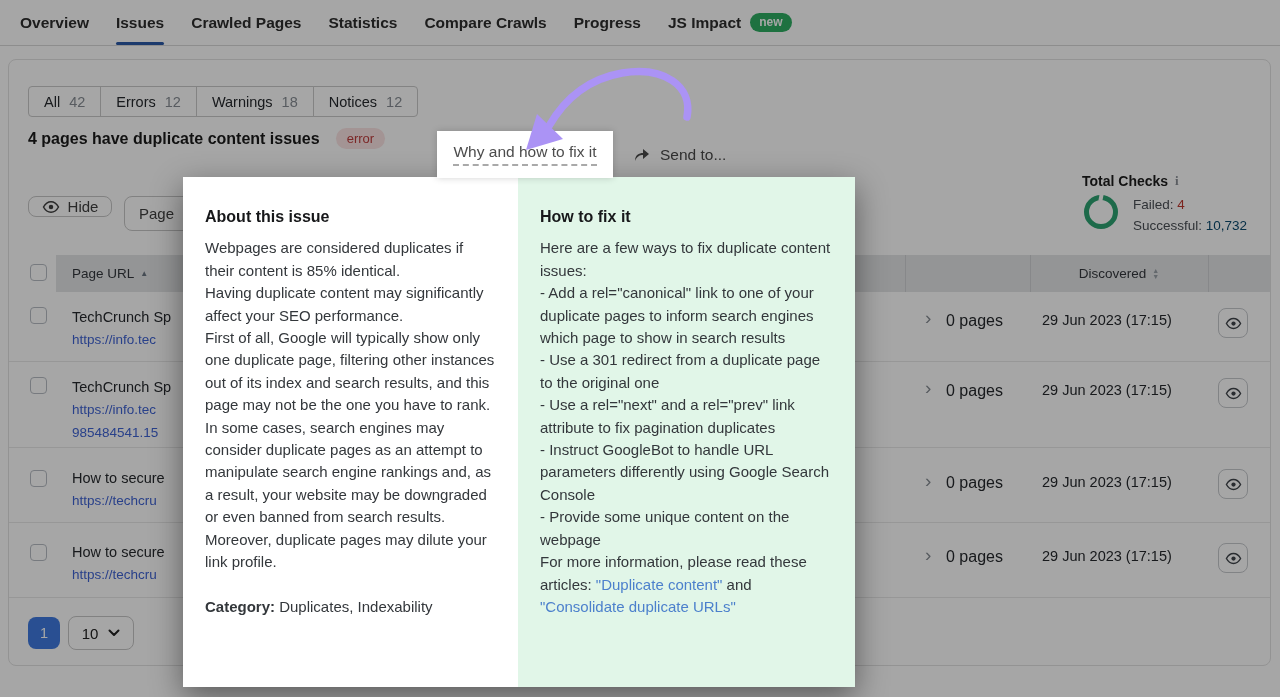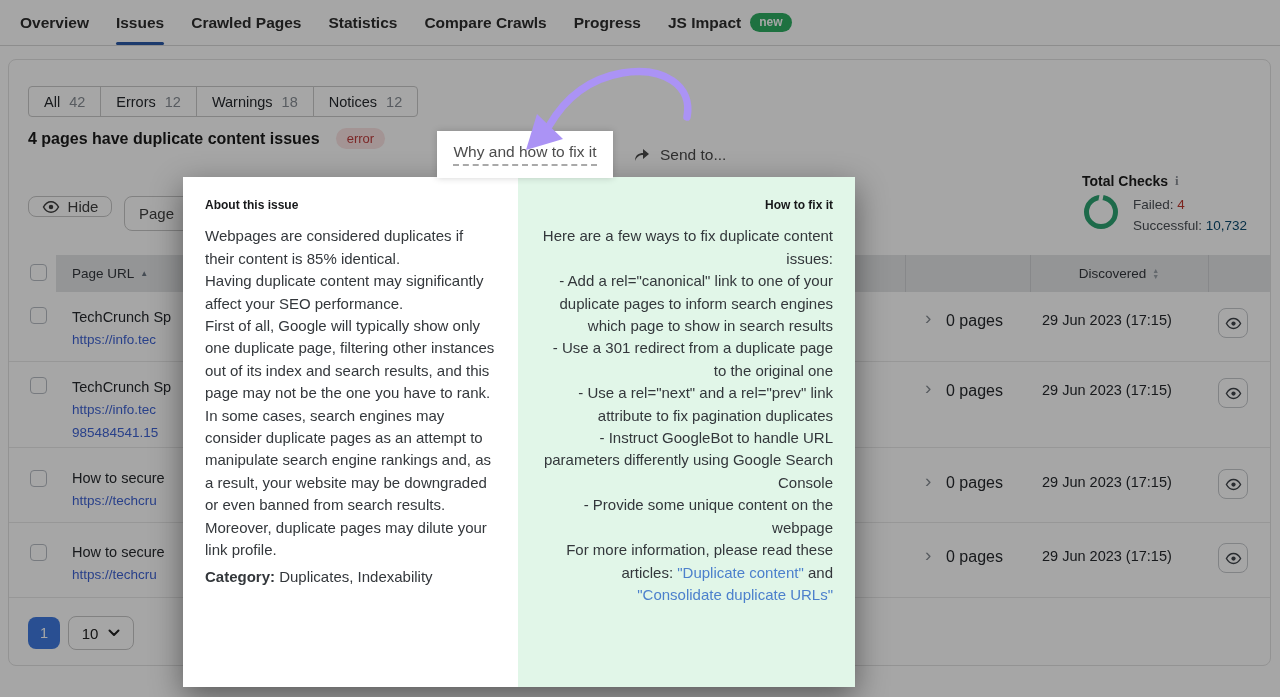--- a/index.html
+++ b/index.html
@@ -86,23 +86,23 @@
 
   
   .popup-trigger { position:absolute; left:437px; top:131px; width:176px; height:47px; background:#fff;
                    display:flex; align-items:center; justify-content:center; z-index:30;
                    box-shadow:0 0 7px rgba(0,0,0,0.18); cursor:pointer; }
   .popup-trigger span { font-size:15.5px; color:#4c4c4c; border-bottom:2px dashed #a9a9a9; padding-bottom:3px; }
   .popup { position:absolute; left:183px; top:177px; width:672px; height:510px; display:flex; z-index:20;
            background:#fff; box-shadow:0 10px 30px rgba(0,0,0,0.45); }
   .popup-col { font-size:15px; line-height:22.4px; color:#33373b; }
   .popup-left  { width:335px; padding:17px 22px 0 22px; background:#fff; }
-  .popup-right { width:337px; padding:17px 22px 0 22px; background:#e1f6e8;text-align:right; }
-  .popup h3 { font-size:12px; color:#17181a; margin:0 0 9px 0; font-weight:700; }
-  .cat-block { margin-top:4px; }
+  .popup-right { width:337px; padding:17px 22px 0 22px; background:#e1f6e8; }
+  .popup h3 { font-size:16px; color:#17181a; margin:12px 0 9px 0; font-weight:700; }
+  .cat-block { margin-top:22px; }
   .cat-label { font-weight:700; }
   .fix-link { color:#4c80cc; cursor:pointer; }
 
   
   .arrow-svg { position:absolute; inset:0; z-index:40; pointer-events:none; }
 
   .icon-svg { display:block; }
 </style>
 </head>
 <body>

